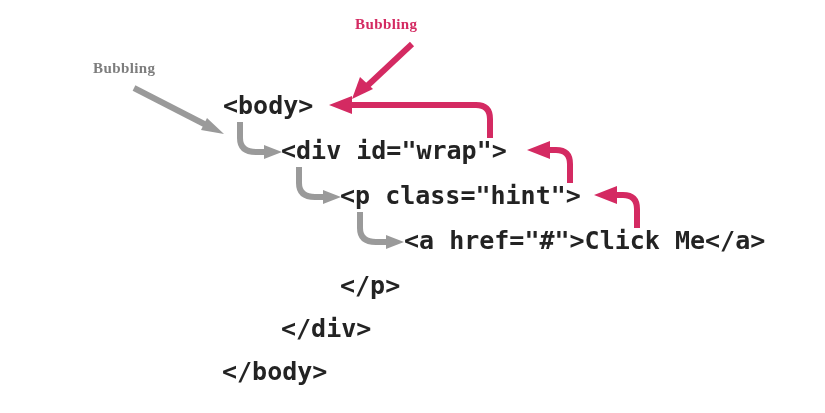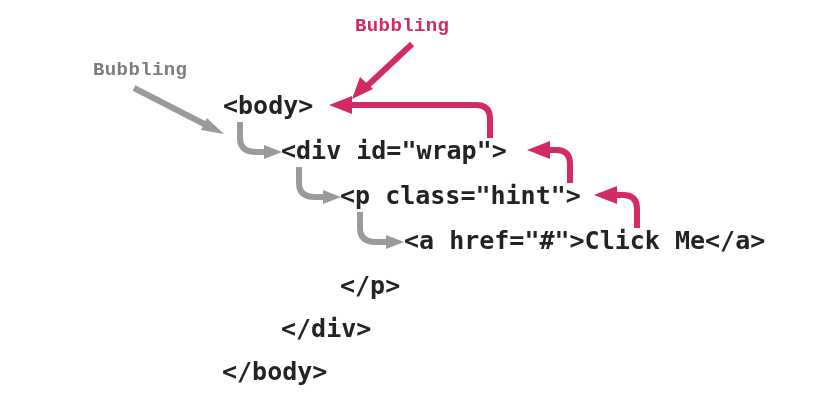--- a/index.html
+++ b/index.html
@@ -30,22 +30,22 @@
     font-family: "DejaVu Sans Mono", "Liberation Mono", monospace;
     font-size: 25px;
     font-weight: 700;
     letter-spacing: 0px;
     color: #232323;
     white-space: pre;
     line-height: 1;
   }
   .annot-label {
     position: absolute;
-    font-family: Liberation Mono, monospace;
-    font-size: 19px;
+    font-family: Liberation Serif, serif;
+    font-size: 15px;
     font-weight: 700;
     white-space: pre;
     line-height: 1;
   }
   #label-capturing {
     left: 93px;
     top: 61px;
     color: #7d7d7d;
     letter-spacing: 0.4px;
   }

